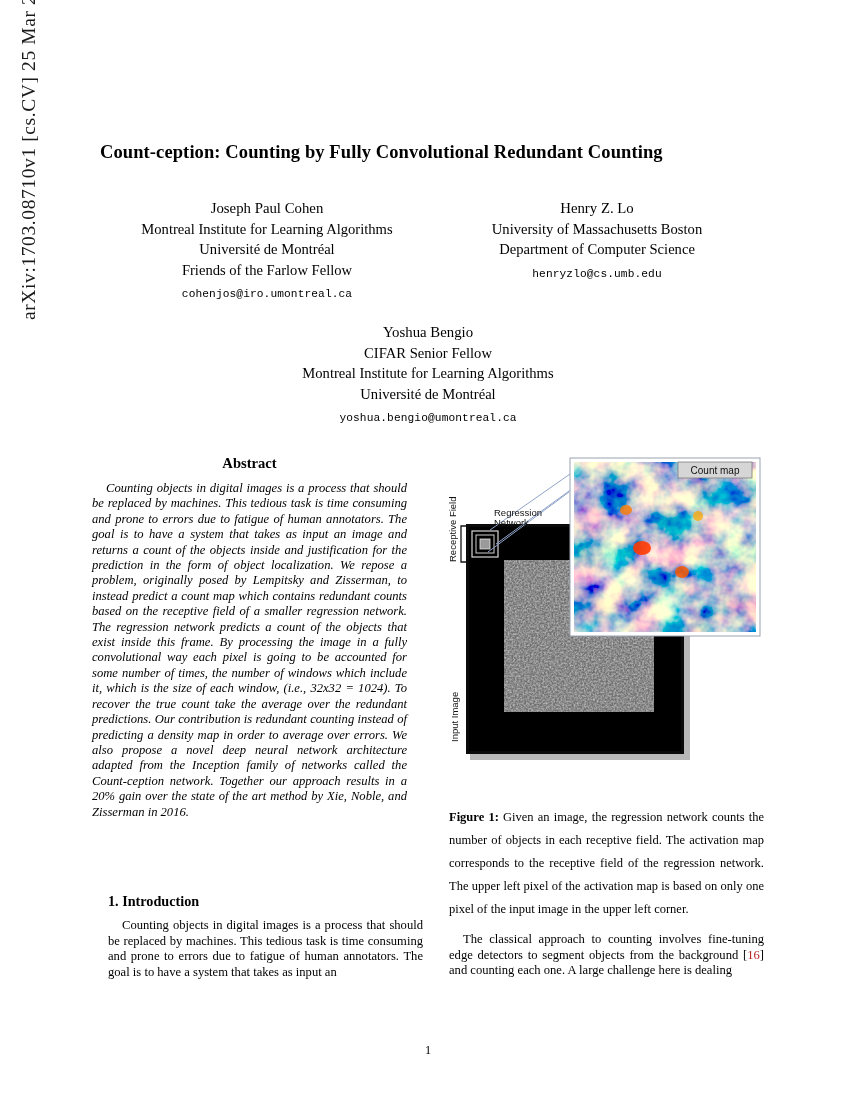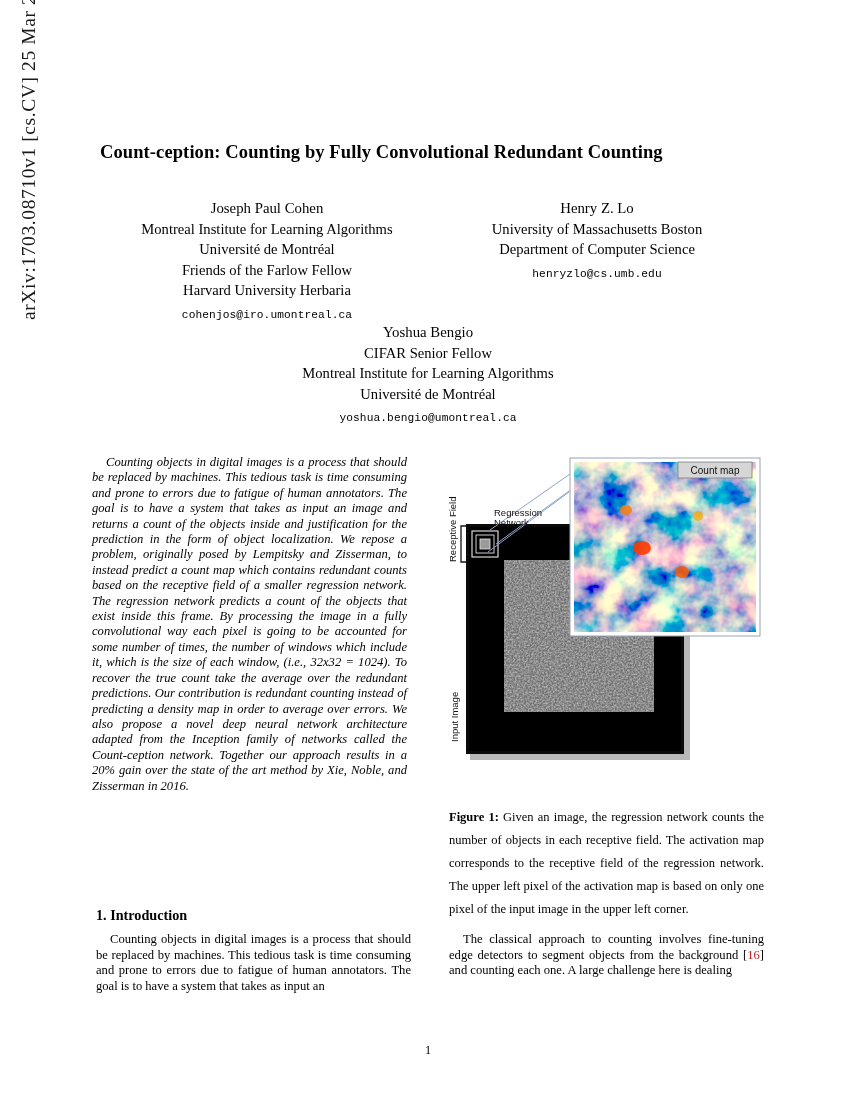--- a/index.html
+++ b/index.html
@@ -137,23 +137,22 @@
   
   #intro-right {
     position: absolute;
     top: 932px;
     left: 357px;
     width: 315px;
   }
   #intro-left {
     position: absolute;
     top: 893px;
-    left: 4px;
-    width: 315px;
-    margin-top: 14px;
+    left: 16px;
+    width: 315px;
   }
 
   
   #page-number {
     position: absolute;
     bottom: 42px;
     left: 0;
     width: 672px;
     text-align: center;
     font-size: 12.3px;
@@ -166,40 +165,40 @@
 
 <div id="page">
 
   <div id="title">Count-ception: Counting by Fully Convolutional Redundant Counting</div>
 
   <div class="author-block" id="author-left">
     <div class="author-name">Joseph Paul Cohen</div>
     <div>Montreal Institute for Learning Algorithms</div>
     <div>Université de Montréal</div>
     <div>Friends of the Farlow Fellow</div>
-    <div>Harvard University Herbaria</div>
     <div class="mono-email">cohenjos@iro.umontreal.ca</div>
   </div>
 
   <div class="author-block" id="author-right">
     <div class="author-name">Henry Z. Lo</div>
     <div>University of Massachusetts Boston</div>
     <div>Department of Computer Science</div>
     <div class="mono-email">henryzlo@cs.umb.edu</div>
   </div>
 
   <div class="author-block" id="author-center">
     <div class="author-name">Yoshua Bengio</div>
     <div>CIFAR Senior Fellow</div>
     <div>Montreal Institute for Learning Algorithms</div>
     <div>Université de Montréal</div>
     <div class="mono-email">yoshua.bengio@umontreal.ca</div>
   </div>
 
   <div id="col-left">
+    <h2 class="sec-head">Abstract</h2>
     <p class="abstract-text">Counting objects in digital images is a process that should be replaced by machines. This tedious task is time consuming and prone to errors due to fatigue of human annotators. The goal is to have a system that takes as input an image and returns a count of the objects inside and justification for the prediction in the form of object localization. We repose a problem, originally posed by Lempitsky and Zisserman, to instead predict a count map which contains redundant counts based on the receptive field of a smaller regression network. The regression network predicts a count of the objects that exist inside this frame. By processing the image in a fully convolutional way each pixel is going to be accounted for some number of times, the number of windows which include it, which is the size of each window, (i.e., 32x32 = 1024). To recover the true count take the average over the redundant predictions. Our contribution is redundant counting instead of predicting a density map in order to average over errors. We also propose a novel deep neural network architecture adapted from the Inception family of networks called the Count-ception network. Together our approach results in a 20% gain over the state of the art method by Xie, Noble, and Zisserman in 2016.</p>
   </div>
 
   <div id="intro-left">
     <h2 class="sec-head-left">1. Introduction</h2>
     <p class="body-text">Counting objects in digital images is a process that should be replaced by machines. This tedious task is time consuming and prone to errors due to fatigue of human annotators. The goal is to have a system that takes as input an</p>
   </div>
 
   <div id="figure-wrap">
     <svg id="fig-canvas" viewBox="0 0 334 348" xmlns="http://www.w3.org/2000/svg">

